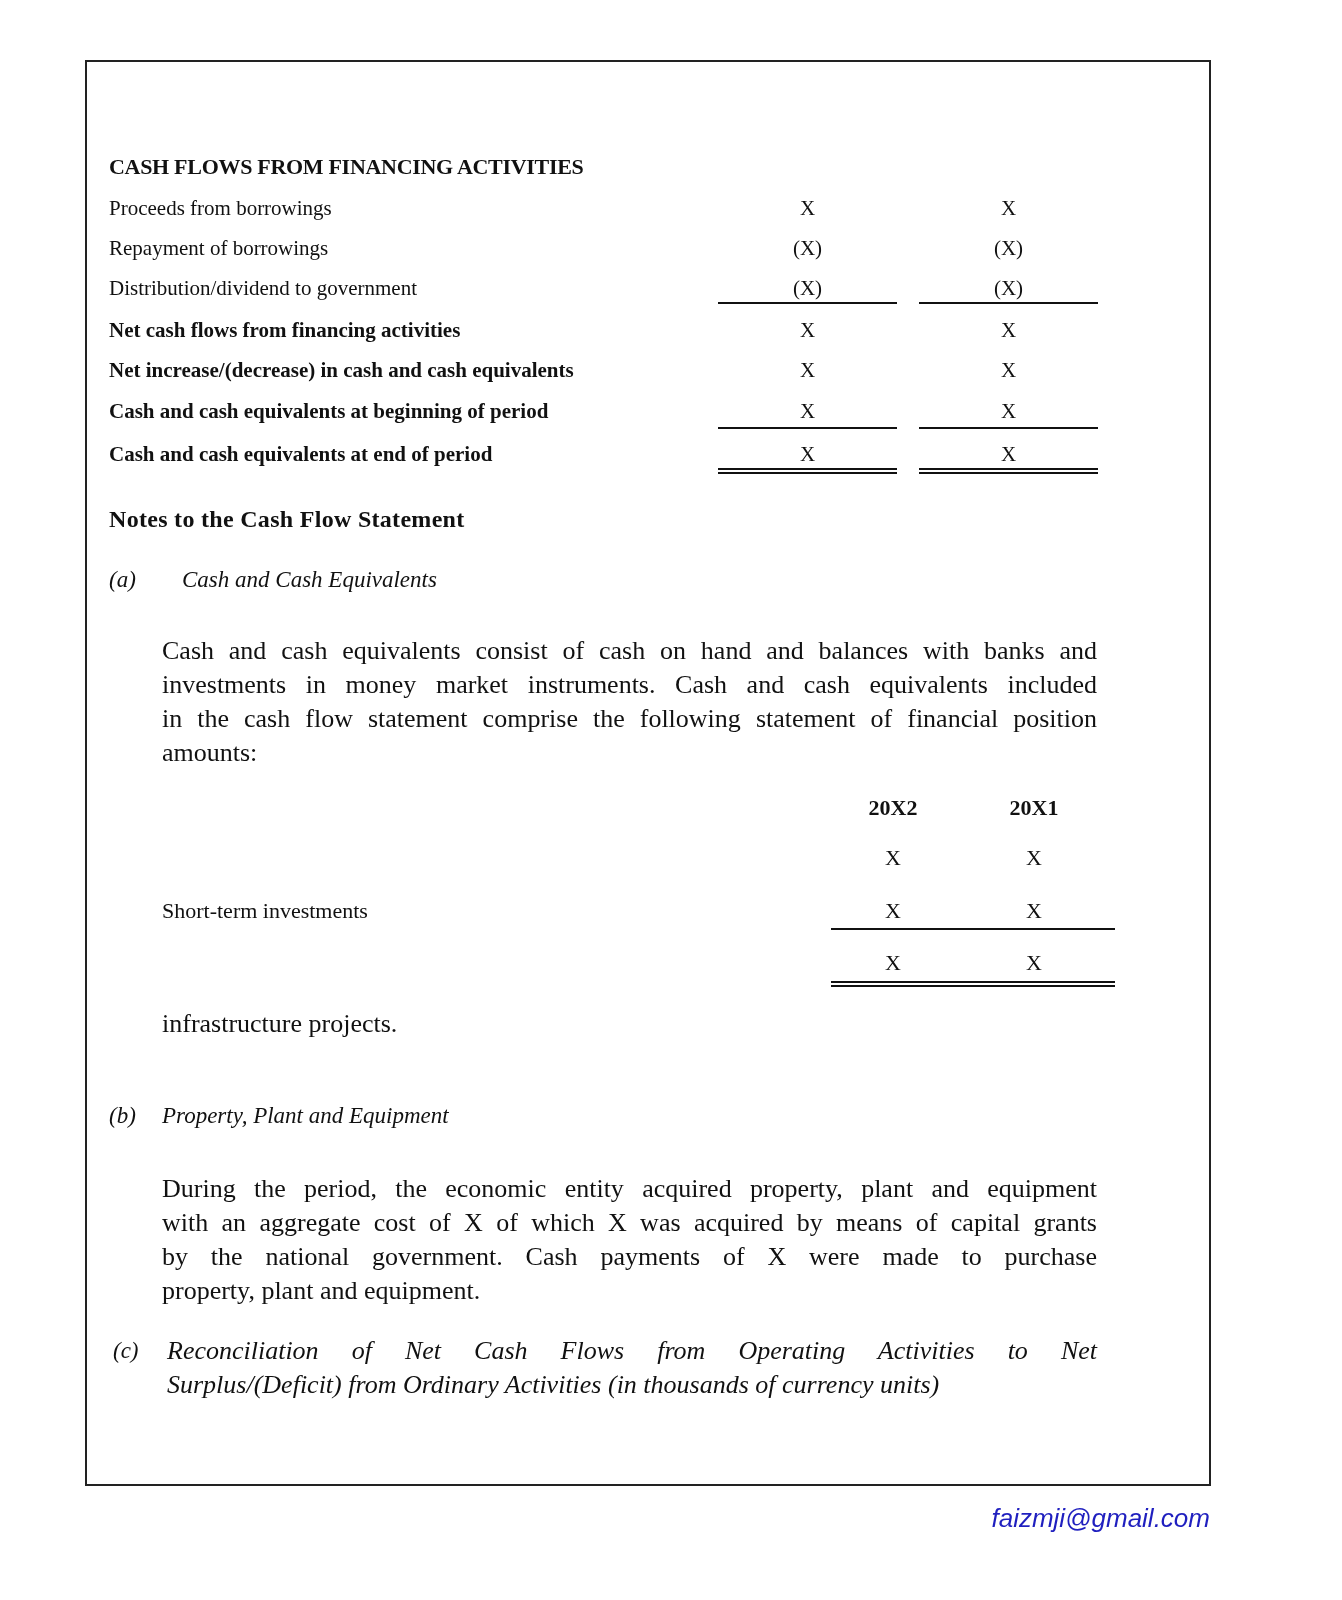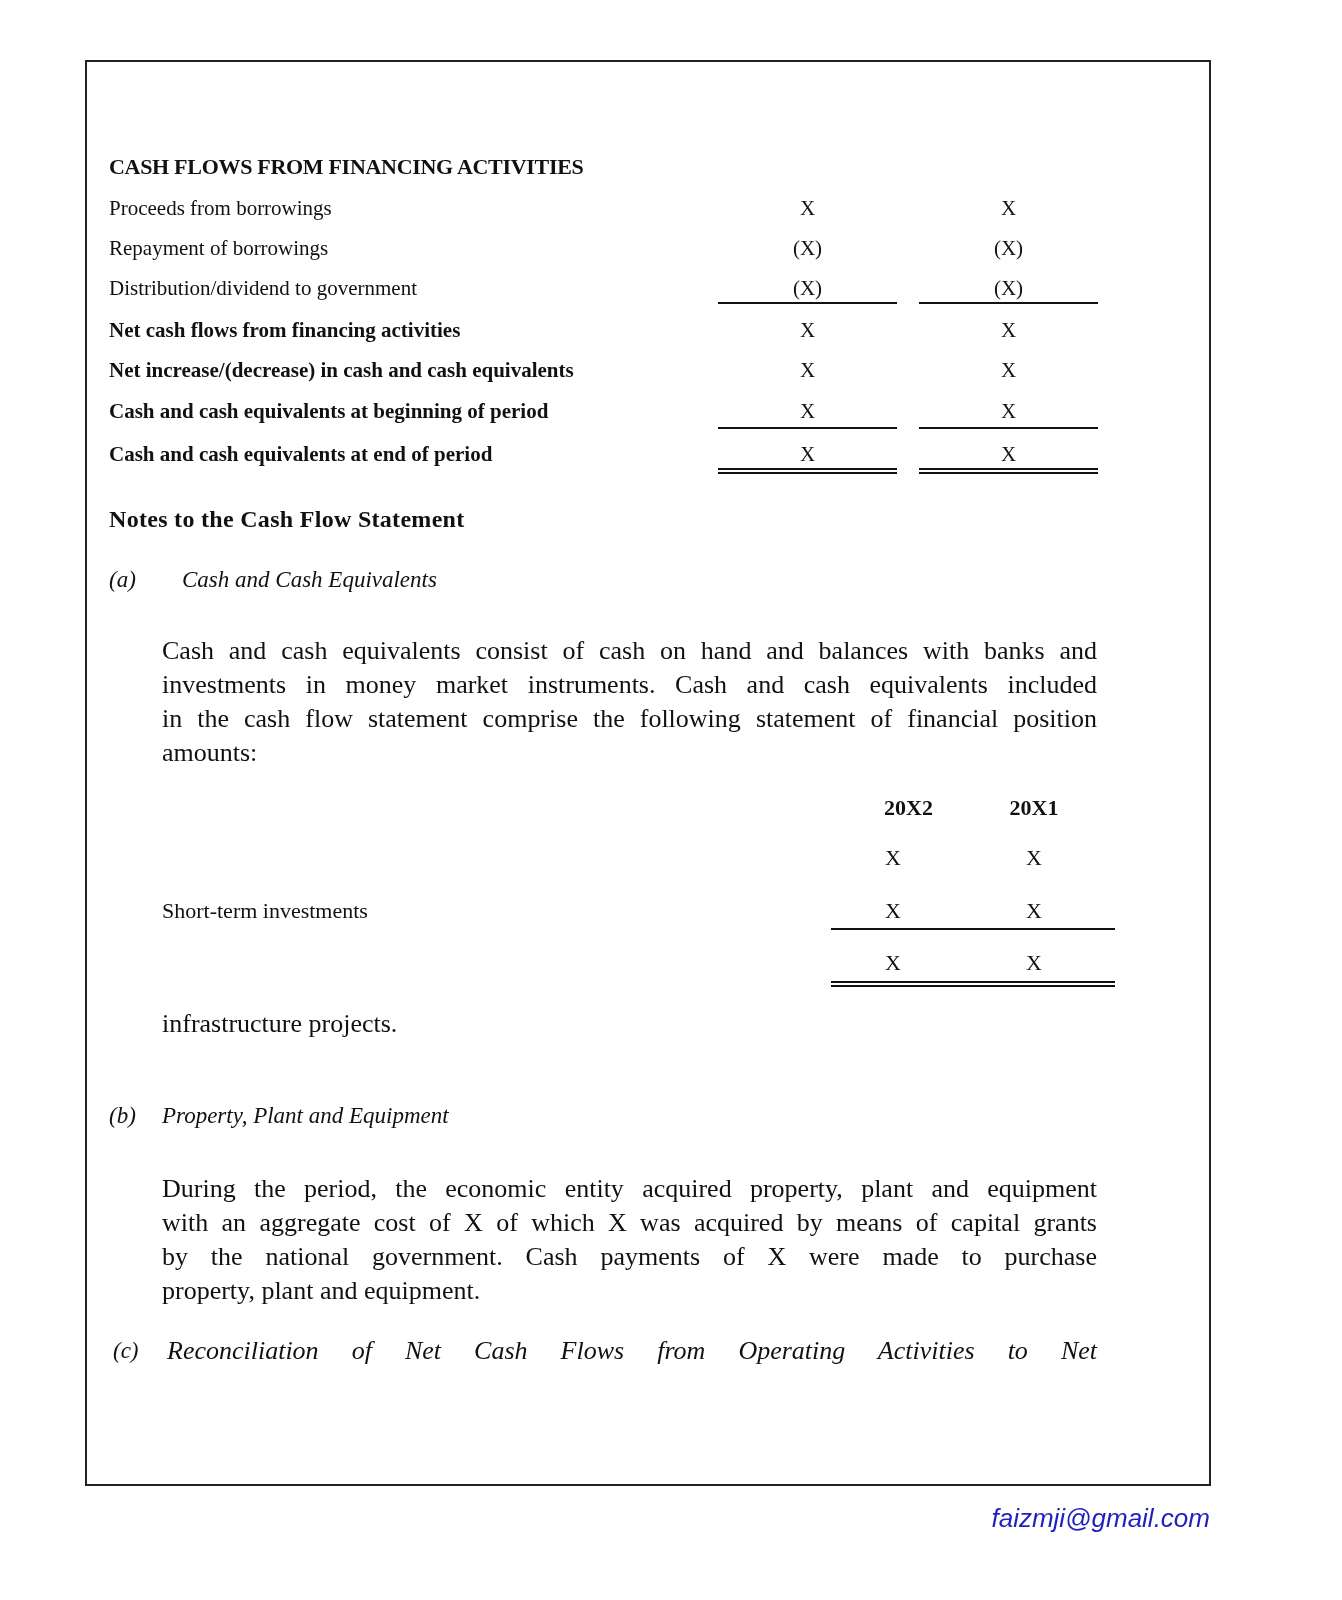--- a/index.html
+++ b/index.html
@@ -70,21 +70,21 @@
   <div class="abs sub" style="left:22px; top:505px;">(a)</div>
   <div class="abs sub" style="left:75px; top:505px;margin-left:20px;">Cash and Cash Equivalents</div>
 
   <div class="para" style="top:572px;">
     <span class="line">Cash and cash equivalents consist of cash on hand and balances with banks and</span>
     <span class="line">investments in money market instruments. Cash and cash equivalents included</span>
     <span class="line">in the cash flow statement comprise the following statement of financial position</span>
     <span class="line last">amounts:</span>
   </div>
 
-  <div class="yr" style="left:766px; top:733px;text-align:right;">20X2</div>
+  <div class="yr" style="left:766px; top:733px;">20X2</div>
   <div class="yr" style="left:907px; top:733px;">20X1</div>
 
   <div class="v2" style="left:766px; top:783px;">X</div>
   <div class="v2" style="left:907px; top:783px;">X</div>
 
   <div class="abs tbl2" style="left:75px; top:836px;">Short-term investments</div>
   <div class="v2" style="left:766px; top:836px;">X</div>
   <div class="v2" style="left:907px; top:836px;">X</div>
   <div class="rule" style="left:744px; width:284px; top:866px;"></div>
 
@@ -102,17 +102,18 @@
   <div class="para" style="top:1110px;">
     <span class="line">During the period, the economic entity acquired property, plant and equipment</span>
     <span class="line">with an aggregate cost of X of which X was acquired by means of capital grants</span>
     <span class="line">by the national government. Cash payments of X were made to purchase</span>
     <span class="line last">property, plant and equipment.</span>
   </div>
 
   <div class="abs sub" style="left:26px; top:1276px;">(c)</div>
   <div class="para sub" style="left:80px; width:930px; top:1272px; line-height:34px;">
     <span class="line">Reconciliation of Net Cash Flows from Operating Activities to Net</span>
+    <span class="line last">Surplus/(Deficit) from Ordinary Activities (in thousands of currency units)</span>
   </div>
 
 </div>
 
 <a class="email">faizmji@gmail.com</a>
 
 </body></html>

